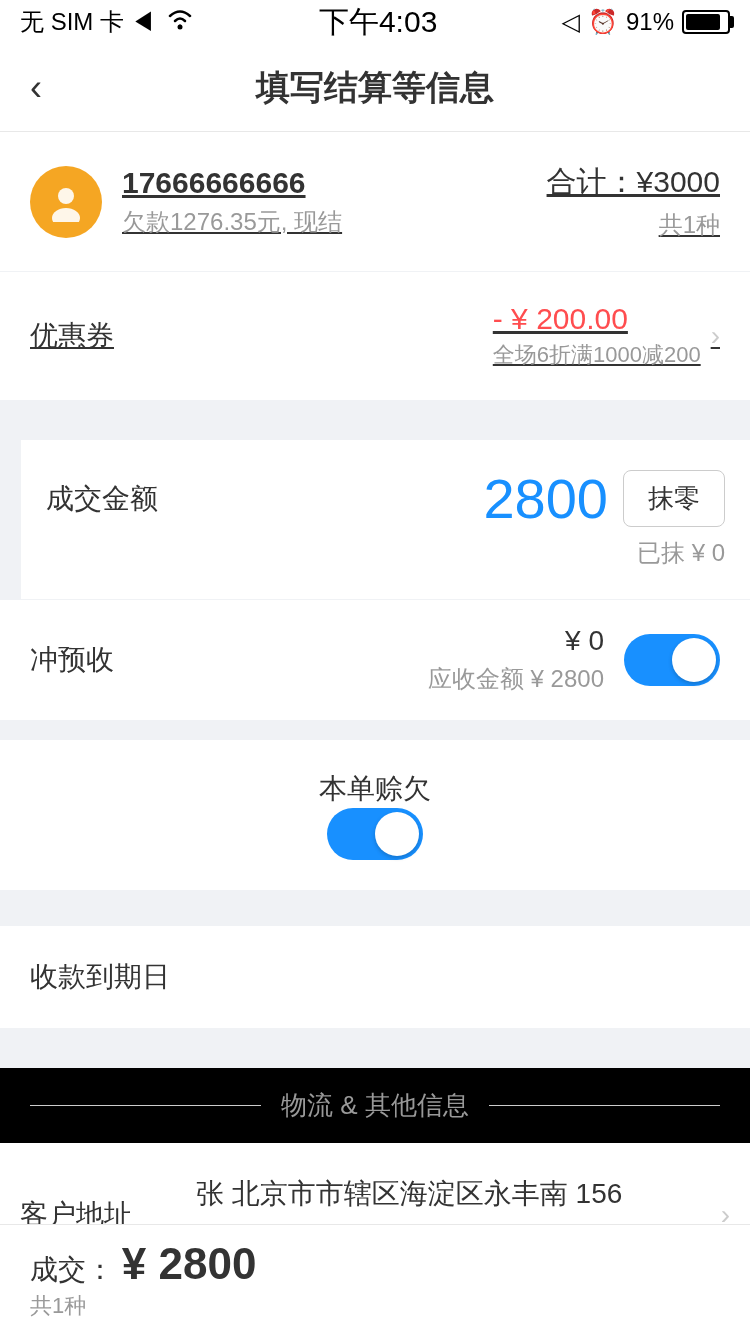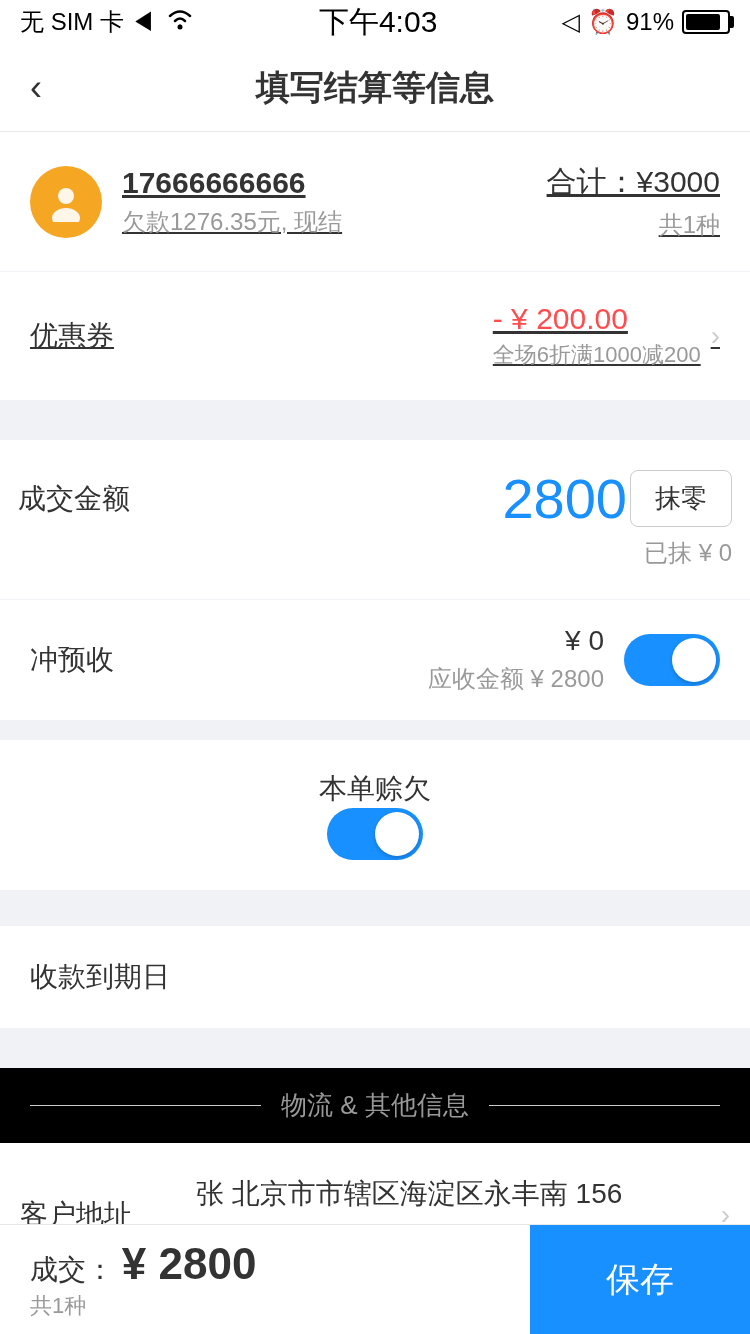--- a/index.html
+++ b/index.html
@@ -115,31 +115,32 @@
 
     
     .section-divider {
       height: 20px;
       background: #f0f2f5;
     }
 
     
     .amount-section {
       background: #fff;
-      padding: 30px 18px;
+      padding: 30px 25px;
       margin-bottom: 0;
+      margin-left: 21px;
     }
     .amount-row {
       display: flex;
       align-items: center;
       justify-content: space-between;
       margin-bottom: 10px;
     }
     .amount-label { font-size: 28px; color: #333; }
-    .amount-value-area { display: flex; align-items: center; gap: 3px; }
+    .amount-value-area { display: flex; align-items: center; gap: 15px; }
     .amount-number { font-size: 56px; color: #1890ff; font-weight: 500; line-height: 1; }
     .round-btn {
       border: 1px solid #ccc; border-radius: 8px;
       padding: 10px 24px; font-size: 26px; color: #333;
       background: #fff; cursor: pointer;
     }
     .amount-sub { font-size: 24px; color: #999; text-align: right; }
 
     
     .precollect-section {
@@ -389,14 +390,13 @@
 </div>
 
 <div class="bottom-bar">
   <div class="bottom-info">
     <div>
       <span>成交：</span>
       <span class="bottom-total-amount">¥ 2800</span>
     </div>
     <div class="bottom-count">共1种</div>
   </div>
-  <div class="btn-save">保存</div>
 </div>
 
 </body></html>

